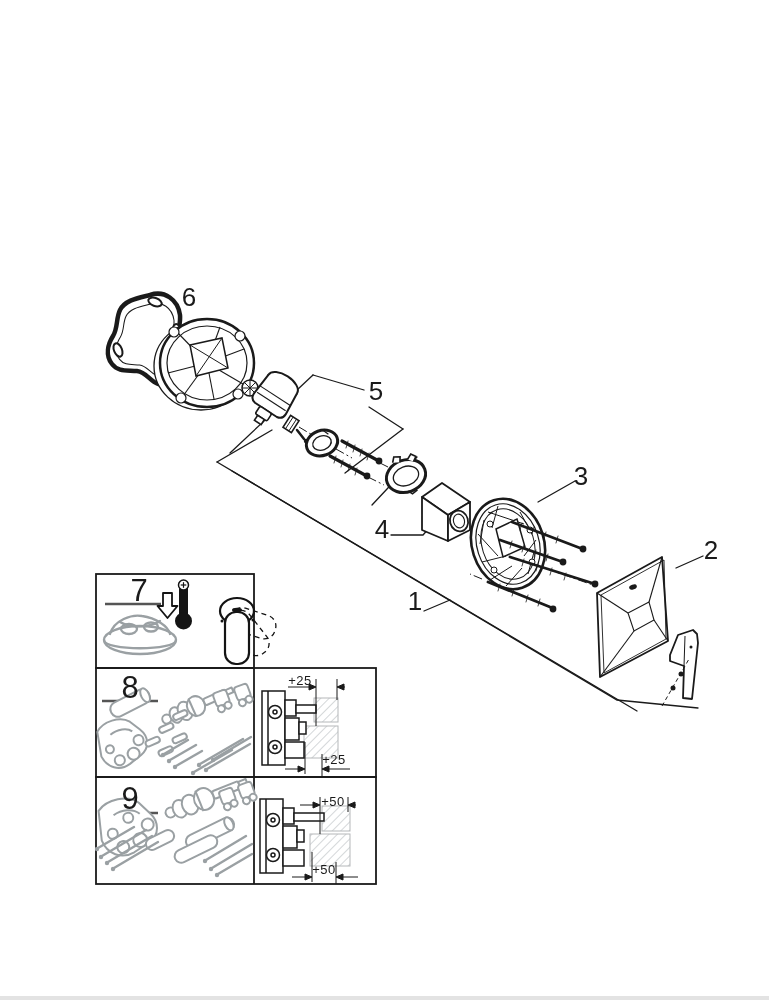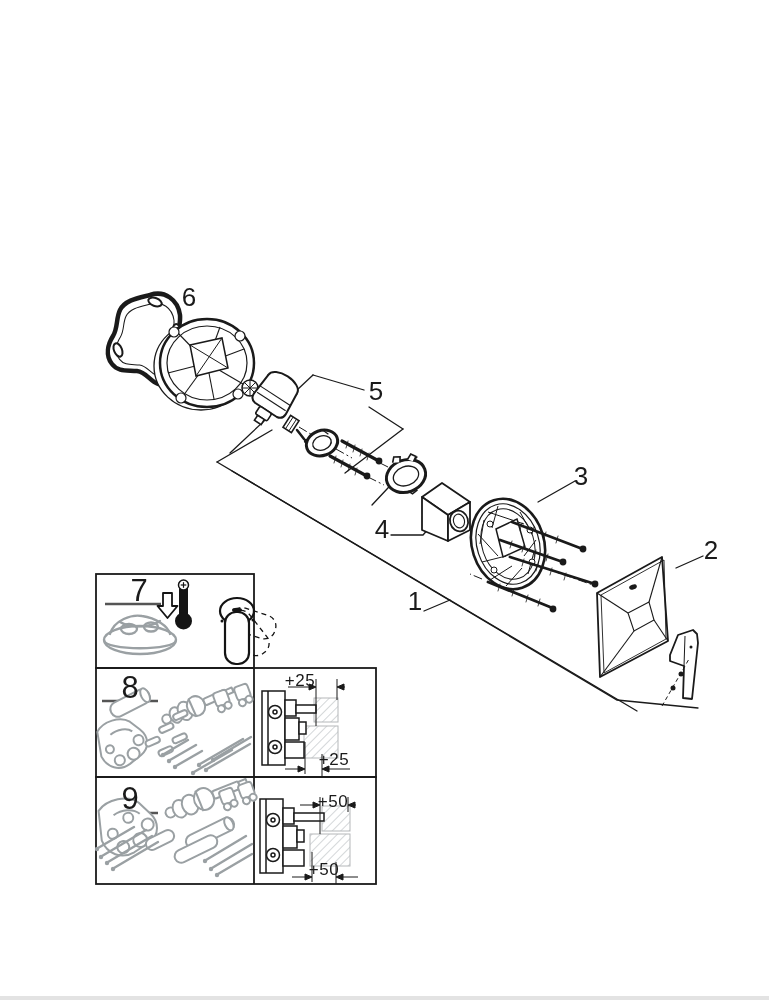--- a/index.html
+++ b/index.html
@@ -3,21 +3,21 @@
 <meta charset="utf-8">
 <style>
   html,body{margin:0;padding:0;background:#fff;}
   .page{position:relative;width:769px;height:1000px;background:#ffffff;overflow:hidden;
         font-family:"Liberation Sans", sans-serif;color:#1a1a1a;}
   .page svg{position:absolute;left:0;top:0;}
   .lbl{position:absolute;transform:translate(-50%,-50%);line-height:1;color:#1a1a1a;
        white-space:nowrap;user-select:none;}
   .callout{font-size:26px;}
   .boxnum{font-size:31px;}
-  .dim{font-size:17px;letter-spacing:0.5px;}
+  .dim{font-size:13px;letter-spacing:0.5px;}
   .bottom-edge{position:absolute;left:0;bottom:0;width:769px;height:4px;background:#e3e3e3;}
 </style>
 </head>
 <body>
 
 <div class="page">
 
 <svg width="769" height="1000" viewBox="0 0 769 1000">
   <defs>
     <pattern id="hatch" width="6" height="6" patternUnits="userSpaceOnUse" patternTransform="rotate(45)">

